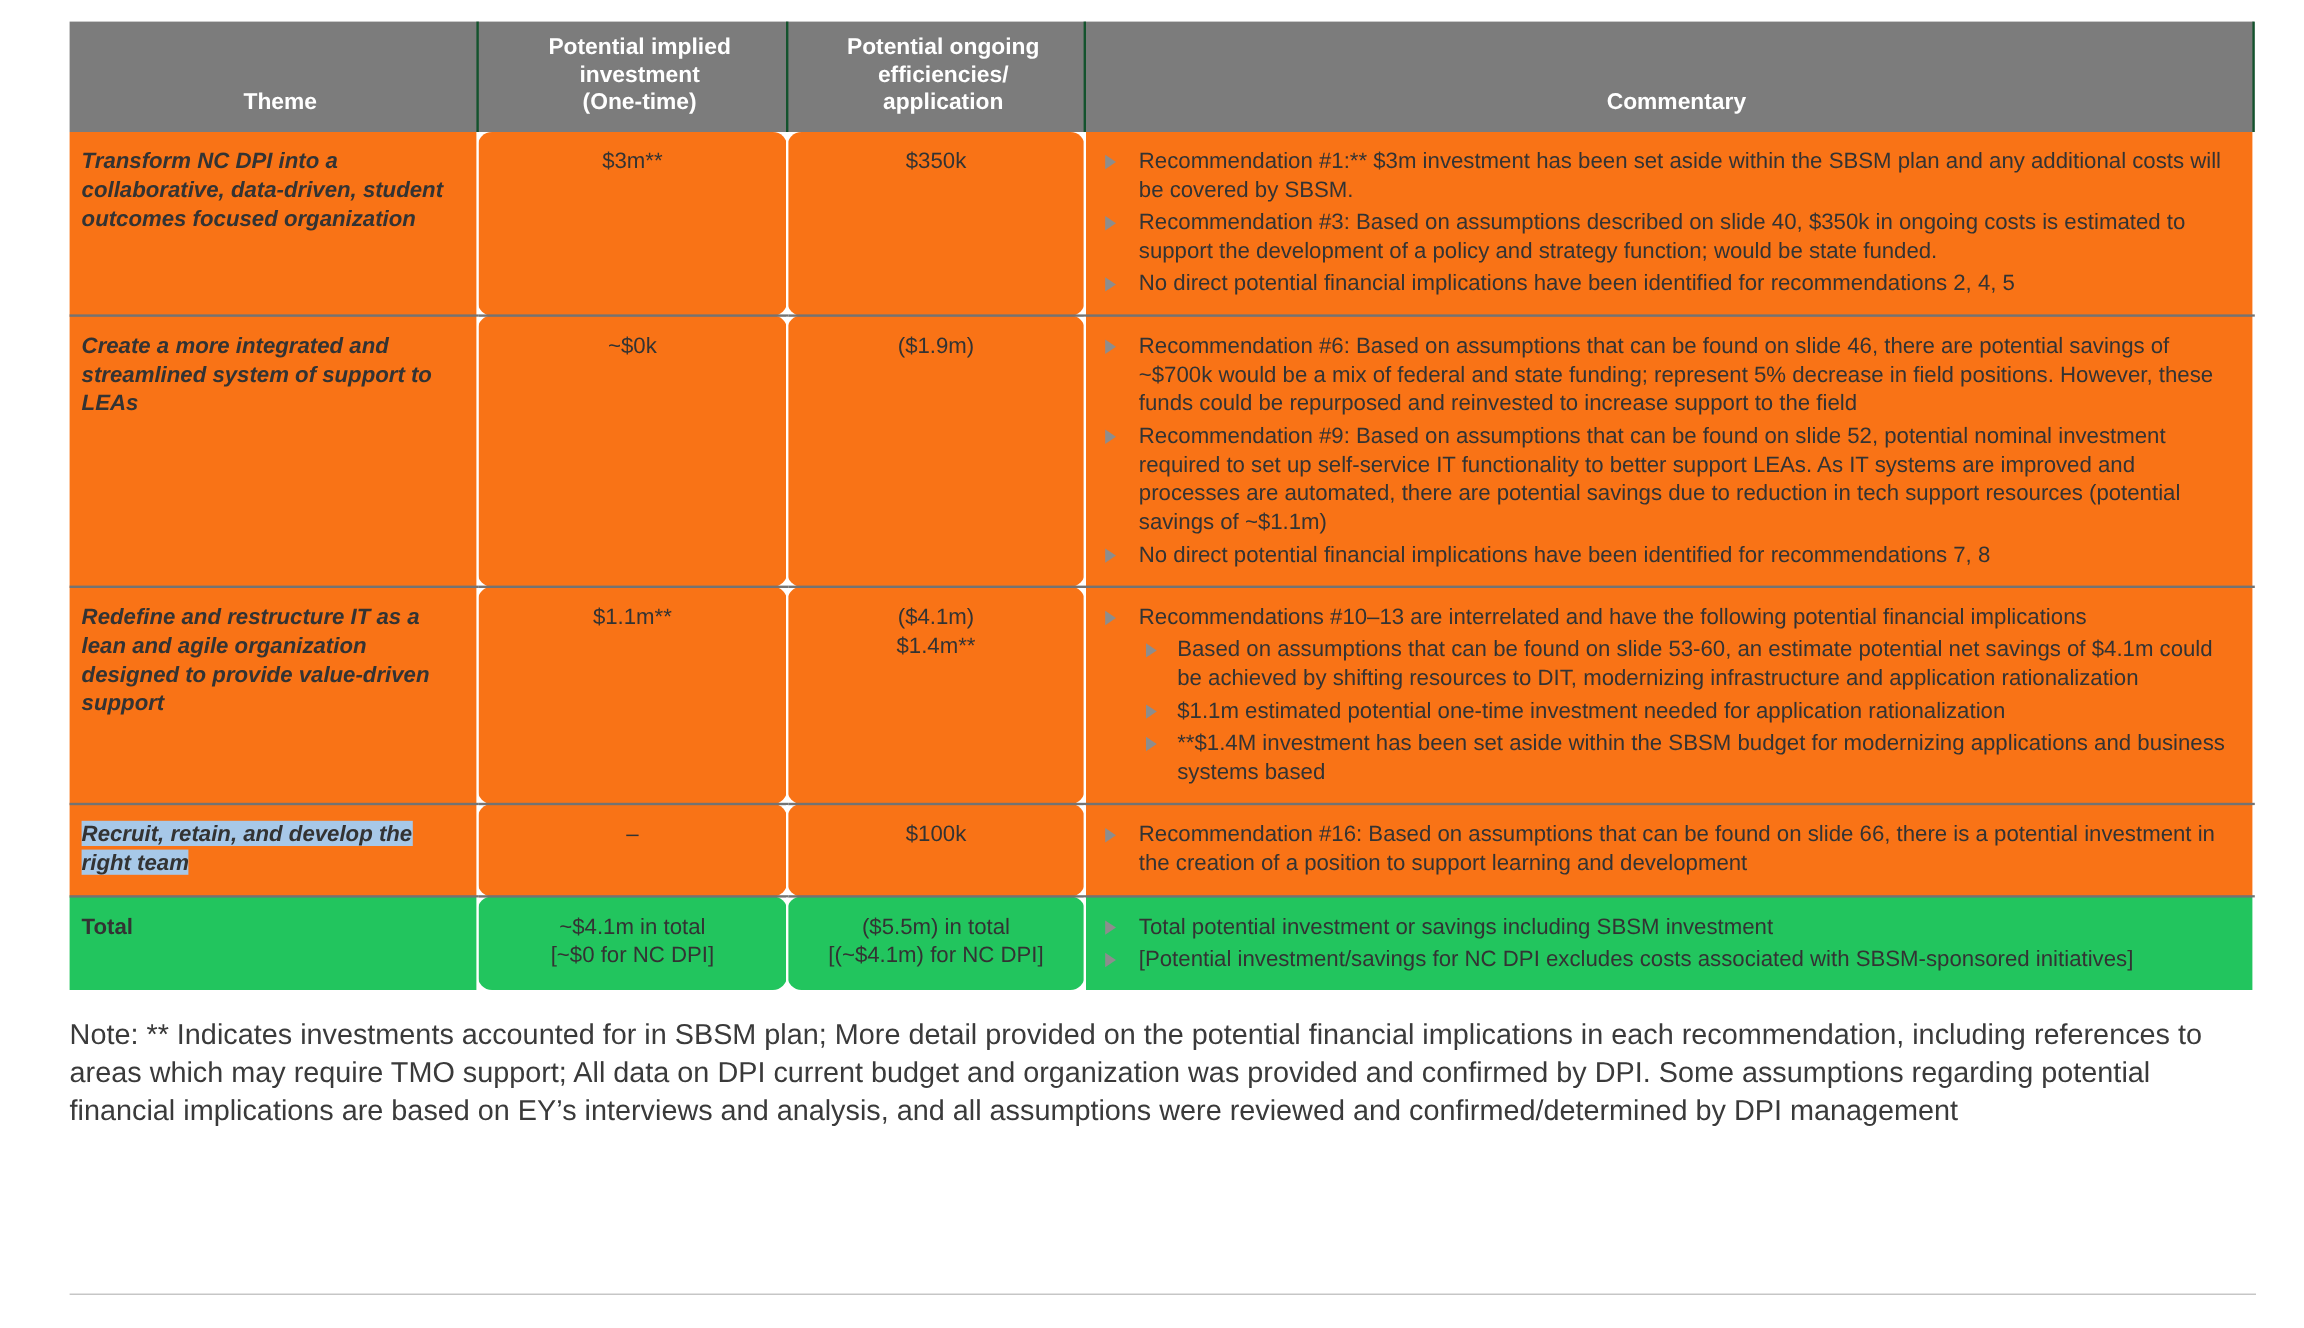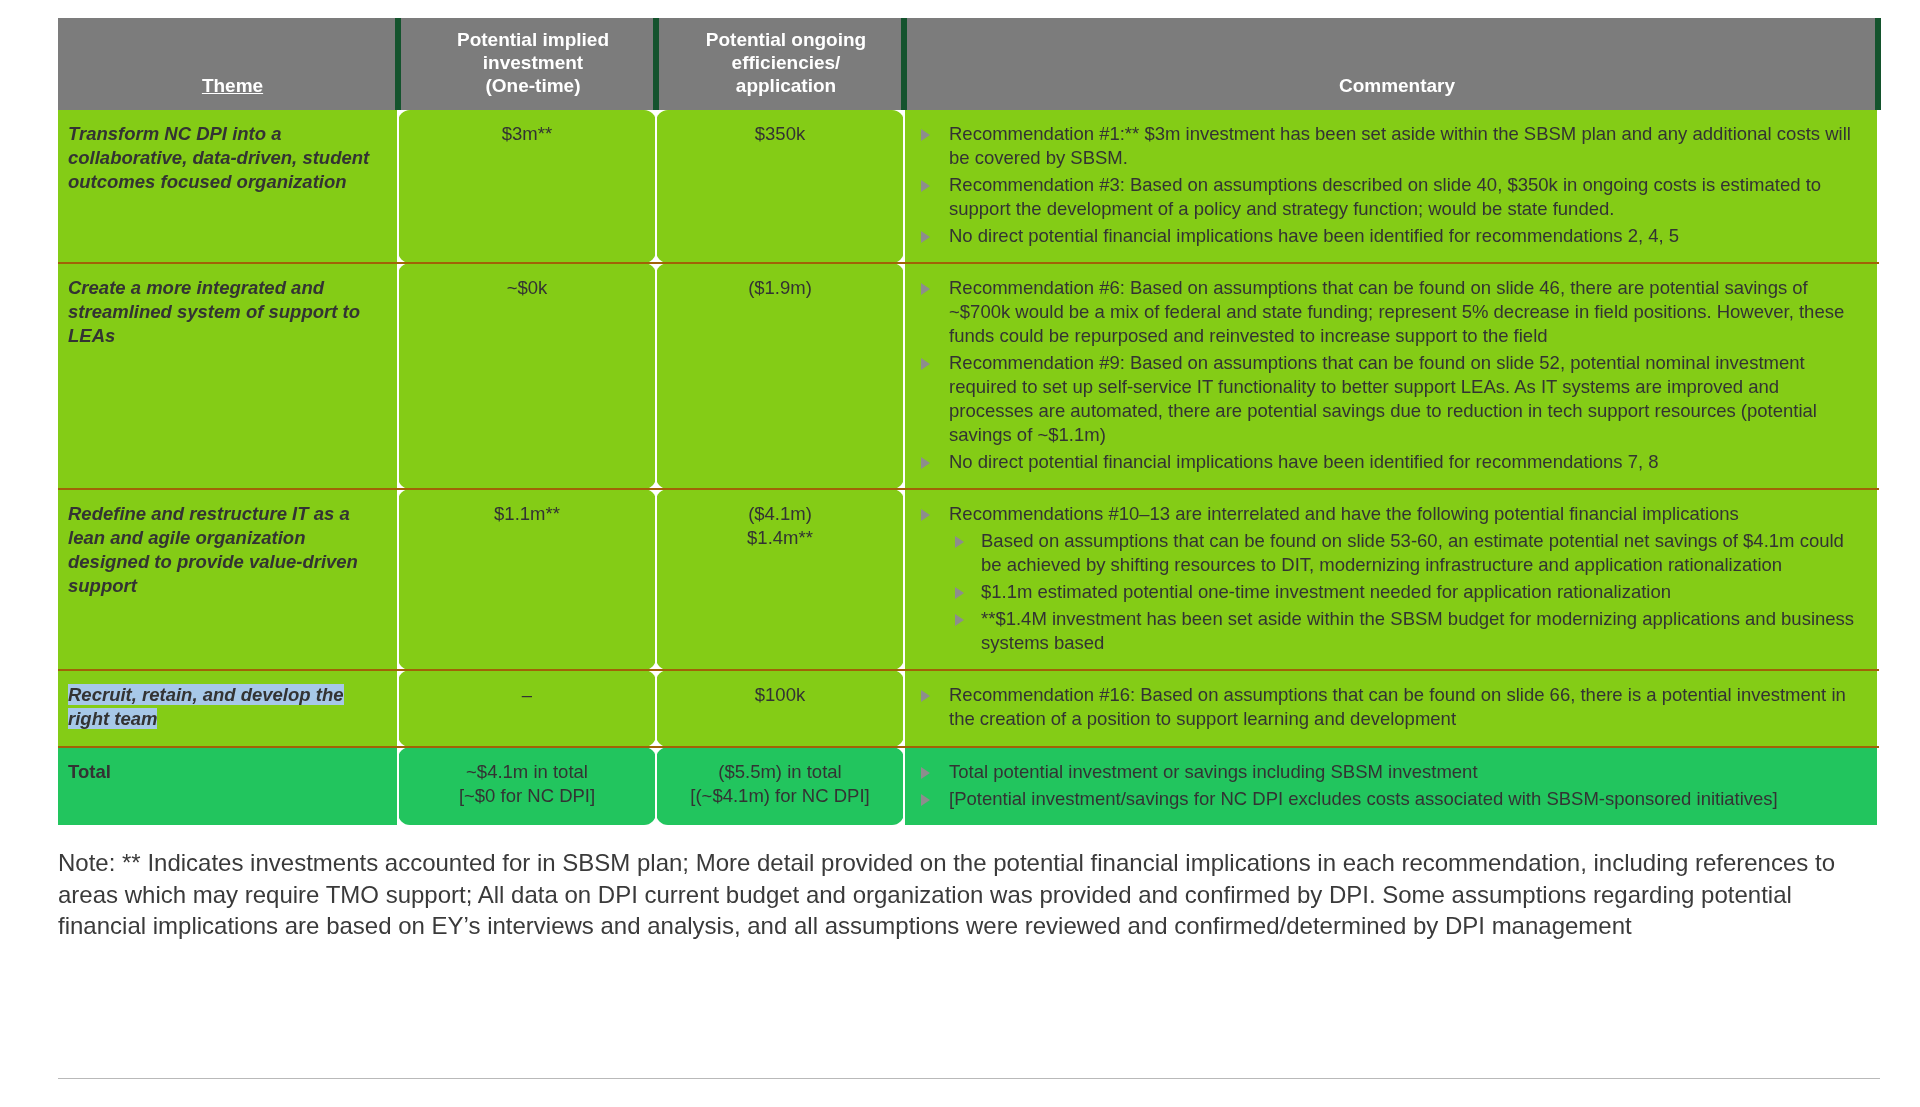--- a/index.html
+++ b/index.html
@@ -27,35 +27,34 @@
     table-layout: fixed;
   }
   table.matrix th {
     background: #7c7c7c;
     color: #ffffff;
     font-size: 19px;
     font-weight: bold;
     line-height: 1.22;
     padding: 10px 10px 12px 22px;
     vertical-align: bottom;
-    border-right: 6px solid #14532d;
+    border-right: 2px solid #14532d;
     text-align: center;
   }
   th.theme-head {
     text-align: left;
     padding-left: 14px;
-    text-decoration: underline;
   }
   th.commentary-head {
     border-right: none;
   }
   table.matrix td {
-    background: #84cc16;
+    background: #f97316;
     vertical-align: top;
-    border-bottom: 2px solid #a16207;
+    border-bottom: 2px solid #737373;
     border-right: 2px solid #ffffff;
     padding: 12px 10px 14px 10px;
     font-size: 18.5px;
     line-height: 1.30;
   }
   td.theme-cell {
     font-weight: bold;
     font-style: italic;
     text-align: left;
     padding-left: 14px;

